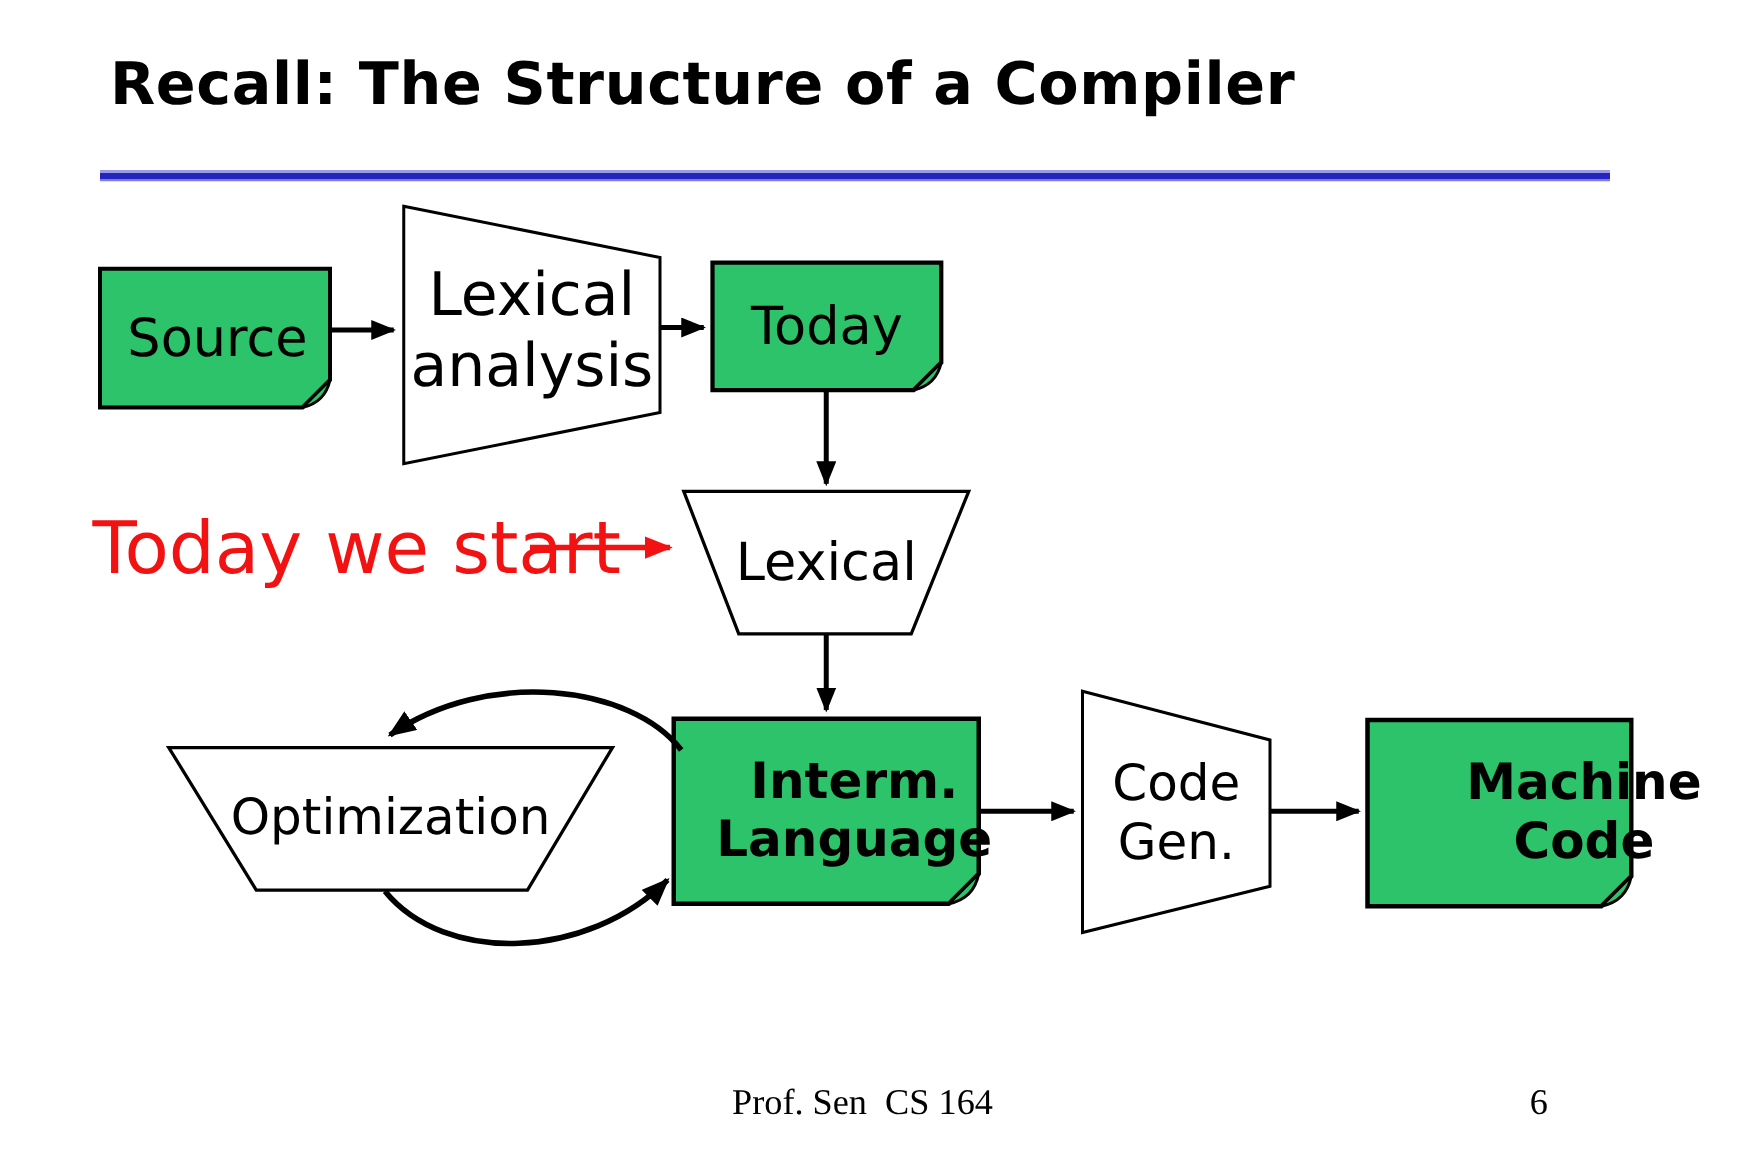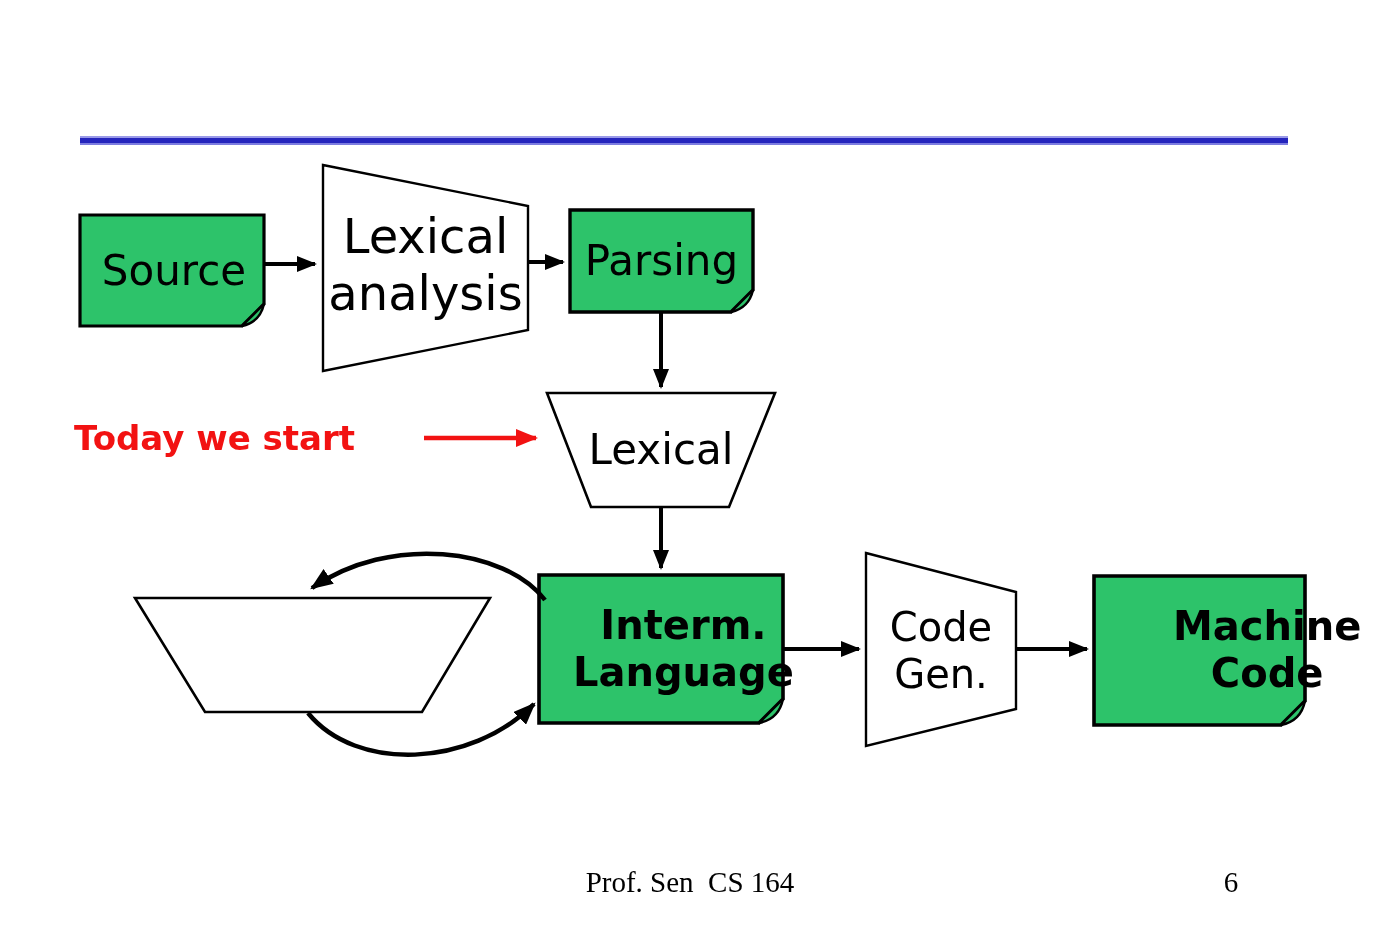--- a/index.html
+++ b/index.html
@@ -24,36 +24,37 @@
   .l-source  {left:80px;  top:215px; width:188px; height:111px; font-size:42px;}
   .l-lexical {left:323px; top:170px; width:205px; height:190px; font-size:48px;}
   .l-tokens  {left:570px; top:210px; width:183px; height:102px; font-size:42px;}
   .l-parsing {left:547px; top:393px; width:228px; height:114px; font-size:42px;}
   .l-opt     {left:135px; top:598px; width:355px; height:114px; font-size:40px;}
   .l-interm  {left:539px; top:575px; width:244px; height:148px; font-size:40px;}
   .l-codegen {left:866px; top:558px; width:150px; height:186px; font-size:40px;}
   .l-machine {left:1094px;top:576px; width:211px; height:148px; font-size:40px;margin-left:45px;}
   .l-today{
     position:absolute;left:74px;top:411px;width:340px;height:54px;
-    display:flex;align-items:center;font-size:34px;color:#f21212;white-space:pre;font-weight:bold;
+    display:flex;align-items:center;font-size:58px;color:#f21212;white-space:pre;
   }
   .footer{
     position:absolute;left:480px;top:866px;width:420px;text-align:center;
     font-family:Liberation Serif, serif;font-size:29px;color:#000;white-space:pre;
   }
   .pagenum{
     position:absolute;left:1196px;top:866px;width:70px;text-align:center;
     font-family:"Liberation Serif",serif;font-size:29px;color:#000;
   }
 </style>
 </head>
 <body>
 
 <div class="slide">
 
+  <div class="title">Recall: The Structure of a Compiler</div>
   <div class="rule"></div>
 
   <svg class="layer" width="1400" height="938" viewBox="0 0 1400 938">
     <defs>
       <marker id="mA" viewBox="0 0 10 8" refX="9" refY="4" markerWidth="5" markerHeight="4" orient="auto" markerUnits="strokeWidth">
         <path d="M0,0 L10,4 L0,8 Z" fill="#000"></path>
       </marker>
       <marker id="mR" viewBox="0 0 10 8" refX="9" refY="4" markerWidth="5" markerHeight="4" orient="auto" markerUnits="strokeWidth">
         <path d="M0,0 L10,4 L0,8 Z" fill="#f21212"></path>
       </marker>
@@ -88,22 +89,23 @@
 
     <path d="M545,600 C505,548 390,534 312,588" fill="none" stroke="#000" stroke-width="4.5" marker-end="url(#mA)"></path>
     <path d="M308,713 C356,772 470,768 534,704" fill="none" stroke="#000" stroke-width="4.5" marker-end="url(#mA)"></path>
 
     <line x1="424" y1="438" x2="536" y2="438" stroke="#f21212" stroke-width="4.5" marker-end="url(#mR)"></line>
   </svg>
 
   <div class="nlabel l-source">Source</div>
   <div class="nlabel l-lexical">Lexical
 analysis</div>
-  <div class="nlabel l-tokens">Parsing</div>
+  <div class="nlabel l-tokens">Today</div>
   <div class="nlabel l-parsing">Lexical</div>
+  <div class="nlabel l-opt">Optimization</div>
   <div class="nlabel left l-interm">Interm.
 Language</div>
   <div class="nlabel l-codegen">Code
 Gen.</div>
   <div class="nlabel left l-machine">Machine
 Code</div>
 
   <div class="l-today">Today we start</div>
 
   <div class="footer">Prof. Sen  CS 164</div>

